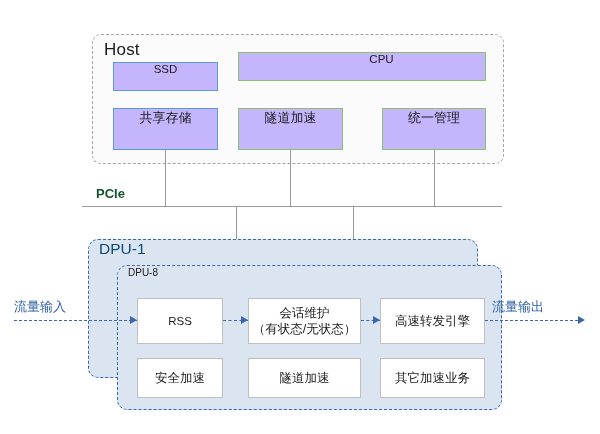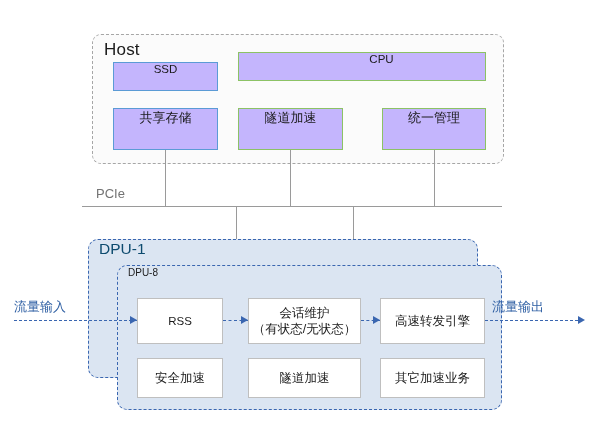--- a/index.html
+++ b/index.html
@@ -65,21 +65,22 @@
   #wire-share-down   { left: 165px; top: 150px; height: 56px; }
   #wire-other-down   { left: 290px; top: 150px; height: 56px; }
   #wire-unimgmt-down { left: 434px; top: 150px; height: 56px; }
   #pcie-bus          { left: 82px;  top: 206px; width: 420px; }
   #wire-bus-drop-a   { left: 236px; top: 206px; height: 34px; }
   #wire-bus-drop-b   { left: 353px; top: 206px; height: 34px; }
 
   #pcie-label {
     left: 96px; top: 186px;
     font-size: 13px;
-    color: #737373;
+    color: #14532d;
+    font-weight: bold;
   }
 
   
   #dpu1-container {
     left: 88px; top: 239px;
     width: 390px; height: 139px;
     border: 1.6px dashed #3a66b0;
     border-radius: 10px;
     background: #dbe5f2;
     box-sizing: border-box;

